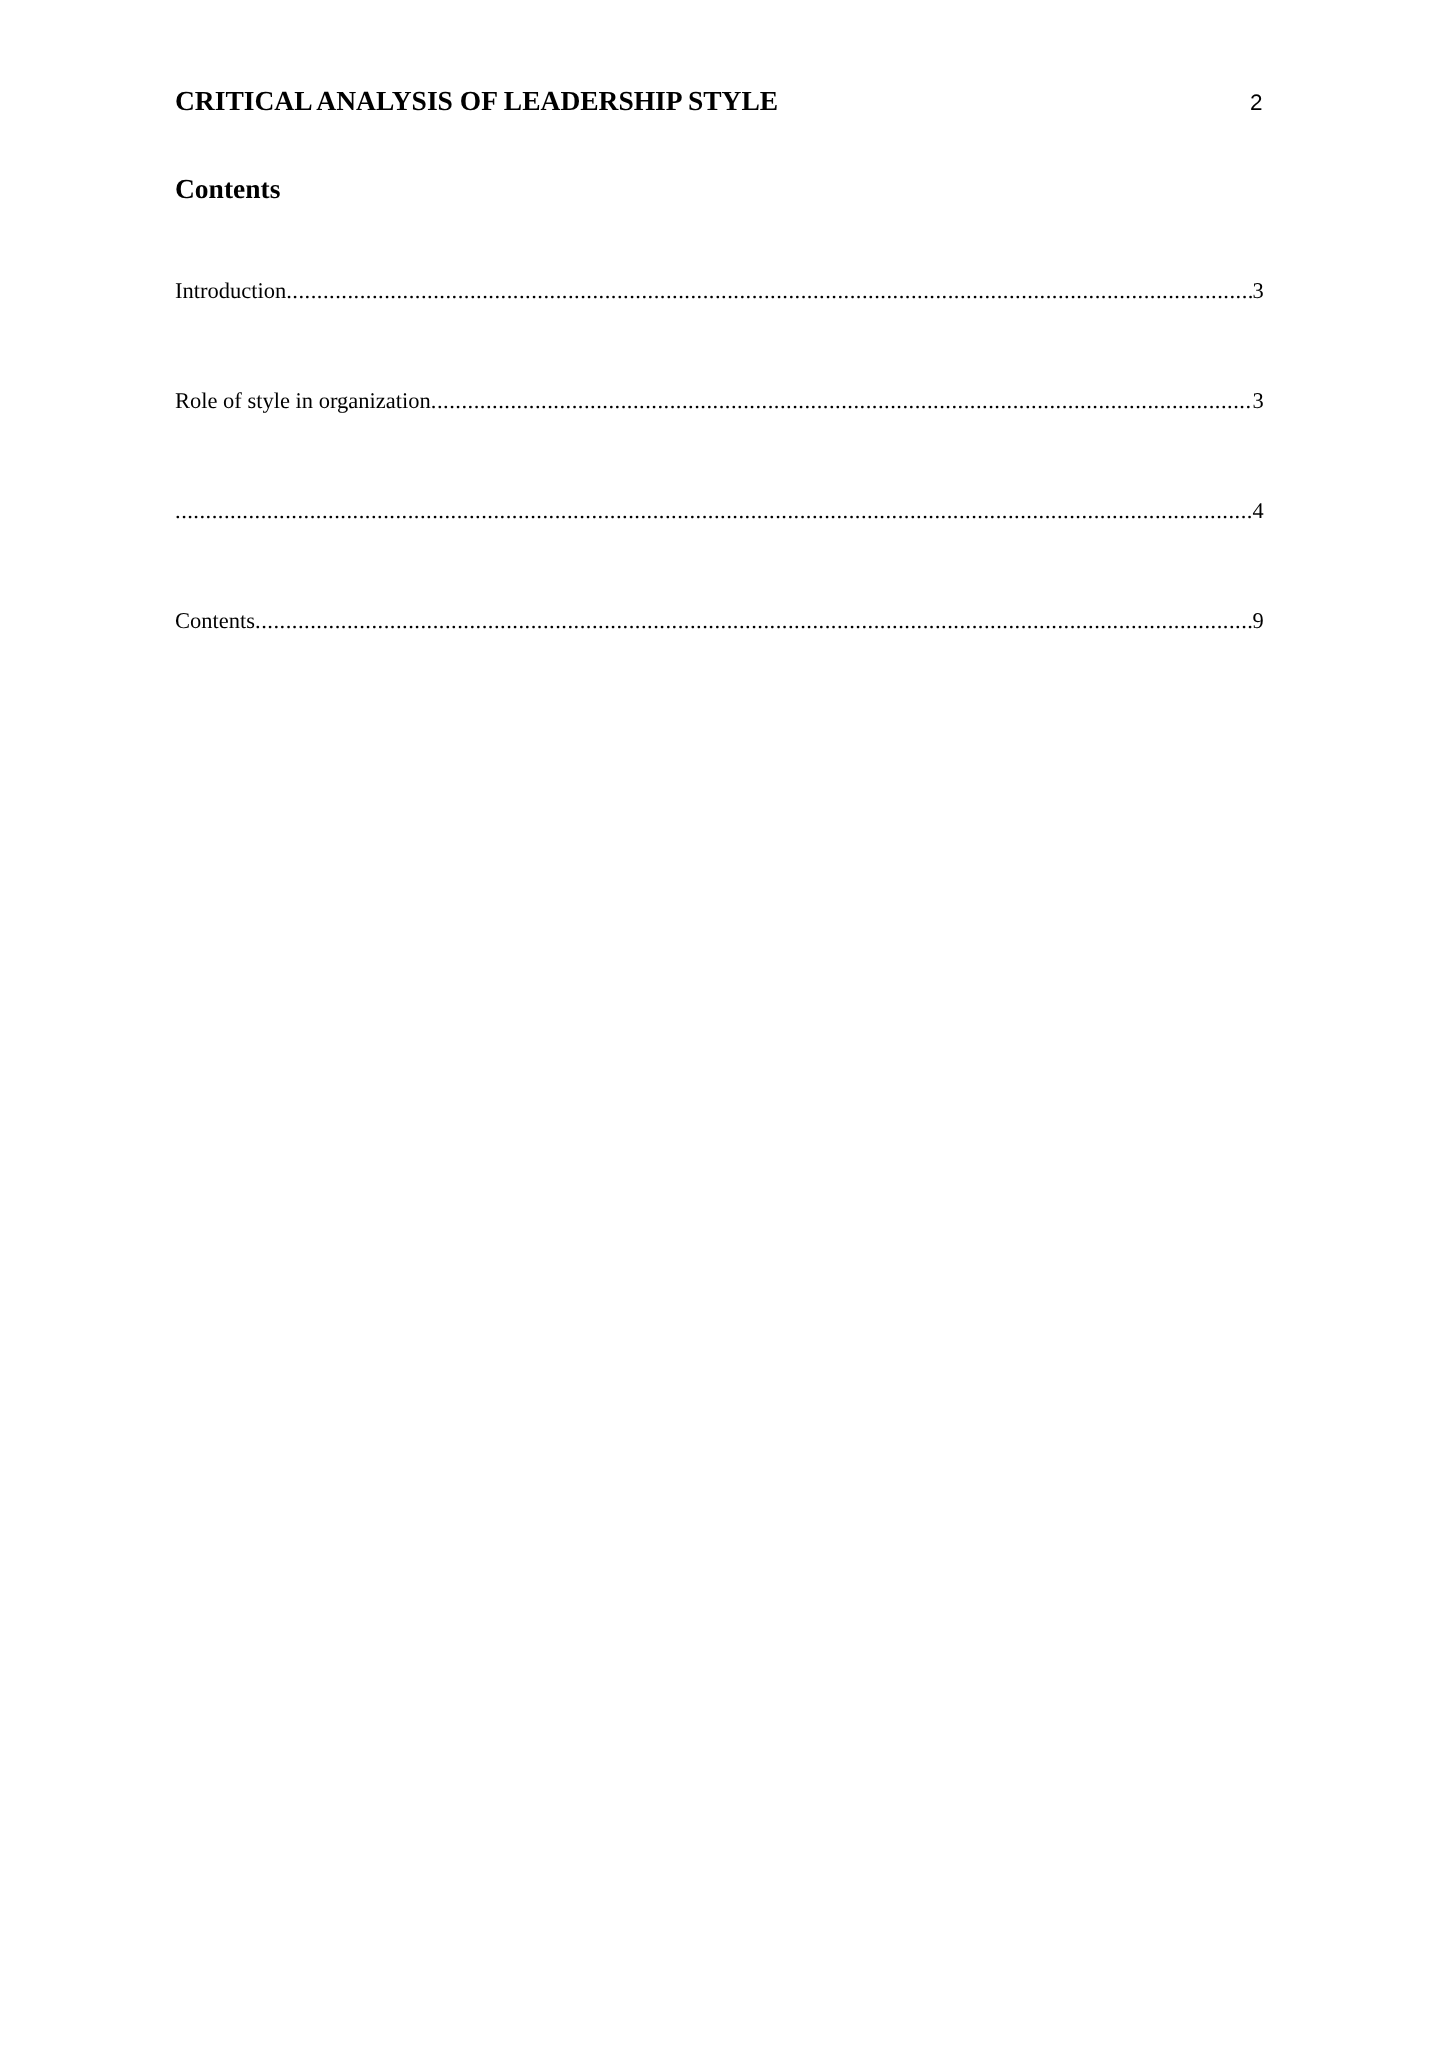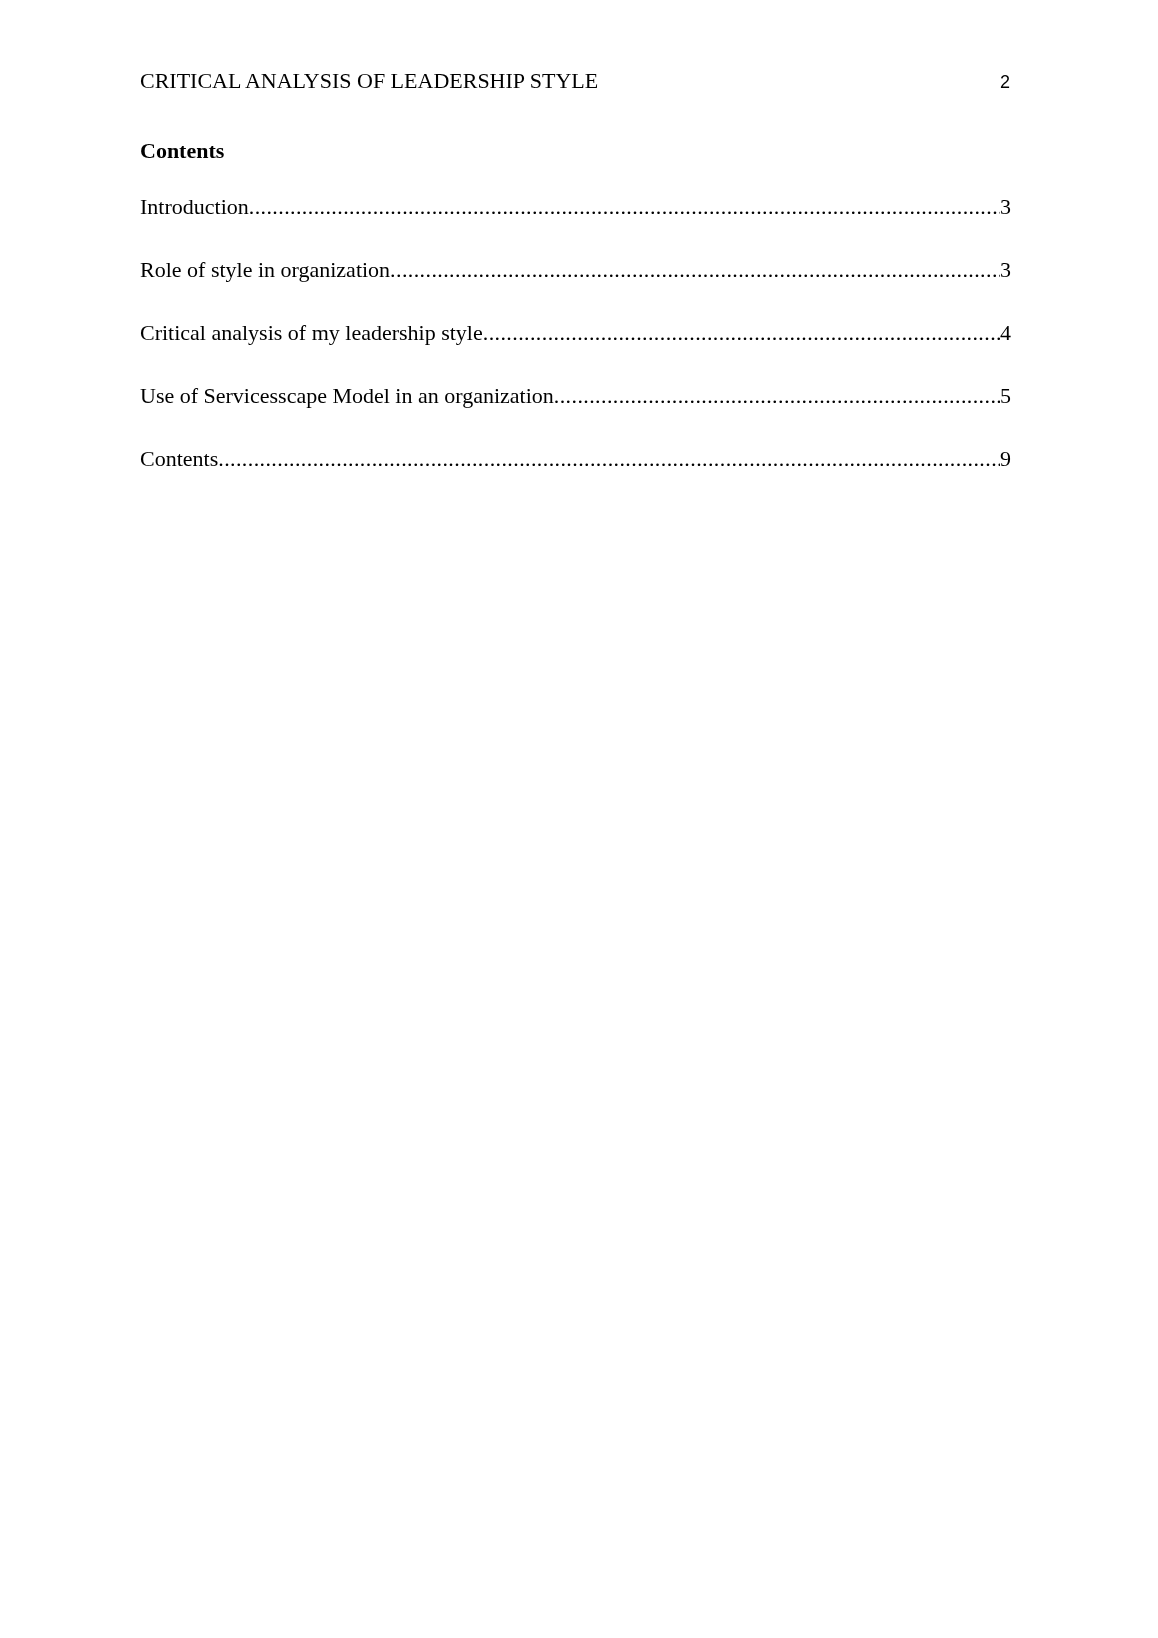--- a/index.html
+++ b/index.html
@@ -31,20 +31,21 @@
       height: 28px;
       display: flex;
       justify-content: space-between;
       align-items: baseline;
     }
     .header-title {
       font-family: "Liberation Serif", serif;
       font-size: 22px;
       letter-spacing: 0px;
       white-space: nowrap;
+      font-weight: bold;
     }
     .header-page {
       font-family: "Liberation Sans", sans-serif;
       font-size: 18px;
       padding-right: 2px;
     }
     .toc-heading {
       position: absolute;
       left: 140px;
       top: 138px;
@@ -59,25 +60,26 @@
       top: 194px;
       width: 871px;
       margin: 0;
       padding: 0;
       list-style: none;
     }
     .toc-entry {
       display: flex;
       align-items: baseline;
       height: 63px;
-      font-size: 22px;
+      font-size: 18px;
       line-height: 26px;
       white-space: nowrap;
       overflow: hidden;
       cursor: pointer;
+      margin-top: 25px;
     }
     .toc-label {
       flex: 0 0 auto;
     }
     .toc-leader {
       flex: 1 1 auto;
       overflow: hidden;
       white-space: nowrap;
       letter-spacing: 0.4px;
     }
@@ -105,28 +107,22 @@
       <span class="toc-label">Introduction</span>
       <span class="toc-leader"></span>
       <span class="toc-page">3</span>
     </li>
     <li class="toc-entry">
       <span class="toc-label">Role of style in organization</span>
       <span class="toc-leader"></span>
       <span class="toc-page">3</span>
     </li>
     <li class="toc-entry">
-      <span class="toc-label">Critical analysis of my leadership style</span>
       <span class="toc-leader"></span>
       <span class="toc-page">4</span>
-    </li>
-    <li class="toc-entry">
-      <span class="toc-label">Use of Servicesscape Model in an organization</span>
-      <span class="toc-leader"></span>
-      <span class="toc-page">5</span>
     </li>
     <li class="toc-entry">
       <span class="toc-label">Contents</span>
       <span class="toc-leader"></span>
       <span class="toc-page">9</span>
     </li>
   </ul>
 
 </div>
 

